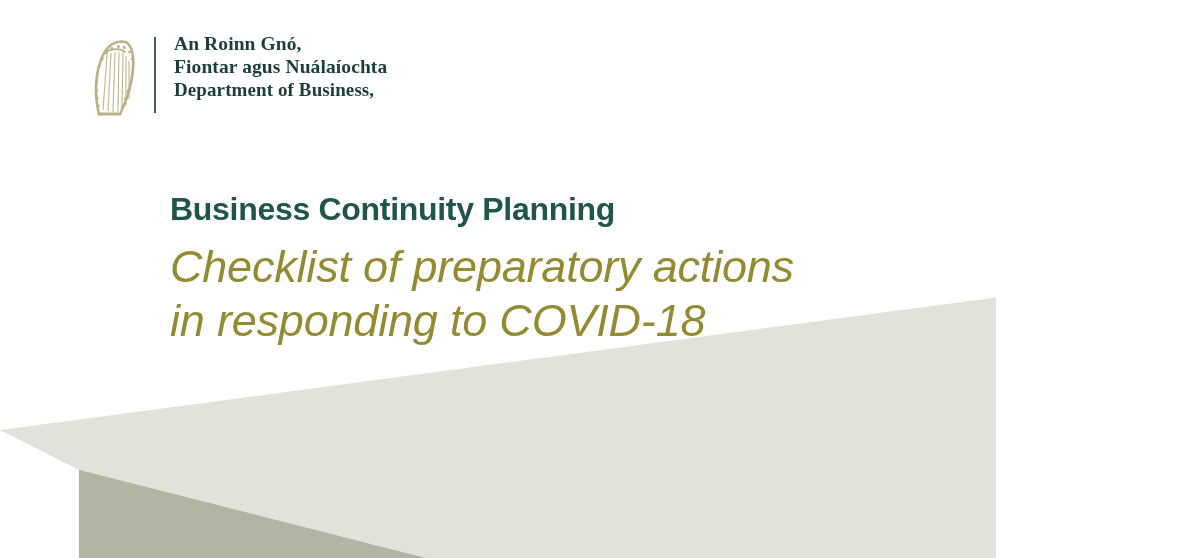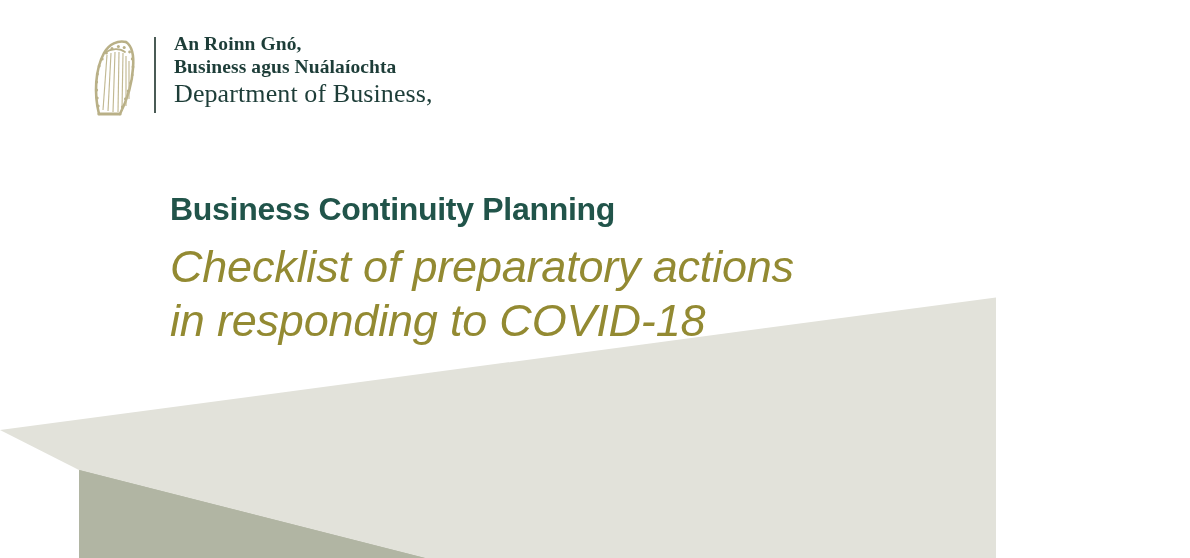--- a/index.html
+++ b/index.html
@@ -59,22 +59,22 @@
     line-height: 1.17;
   }
   #logo-text .ga {
     font-weight: bold;
     font-size: 19.5px;
     letter-spacing: 0.1px;
     white-space: nowrap;
     display: block;
   }
   #logo-text .en {
-    font-weight: normal;
-    font-size: 26px;
+    font-weight: bold;
+    font-size: 19px;
     letter-spacing: 0.1px;
     white-space: nowrap;
     display: block;
   }
 
   
   #headline-block {
     position: absolute;
     left: 170px;
     top: 182px;
@@ -169,21 +169,21 @@
           <circle cx="40.2" cy="55" r="1.4"></circle>
         <circle cx="37.4" cy="63" r="1.4"></circle>
           <circle cx="34.4" cy="71" r="1.4"></circle>
       </g>
     </svg>
 
     <div id="logo-divider"></div>
 
     <div id="logo-text">
       <span class="ga">An Roinn Gnó,</span>
-      <span class="ga">Business agus Nuálaíochta</span>
+      <span class="ga">Fiontar agus Nuálaíochta</span>
       <span class="en">Department of Business,</span>
     </div>
   </div>
 
   <div id="headline-block">
     <h1 id="slide-title">Business Continuity Planning</h1>
     <div id="slide-subtitle">
       <span>Checklist of preparatory actions</span>
       <span>in responding to COVID-18</span>
     </div>

